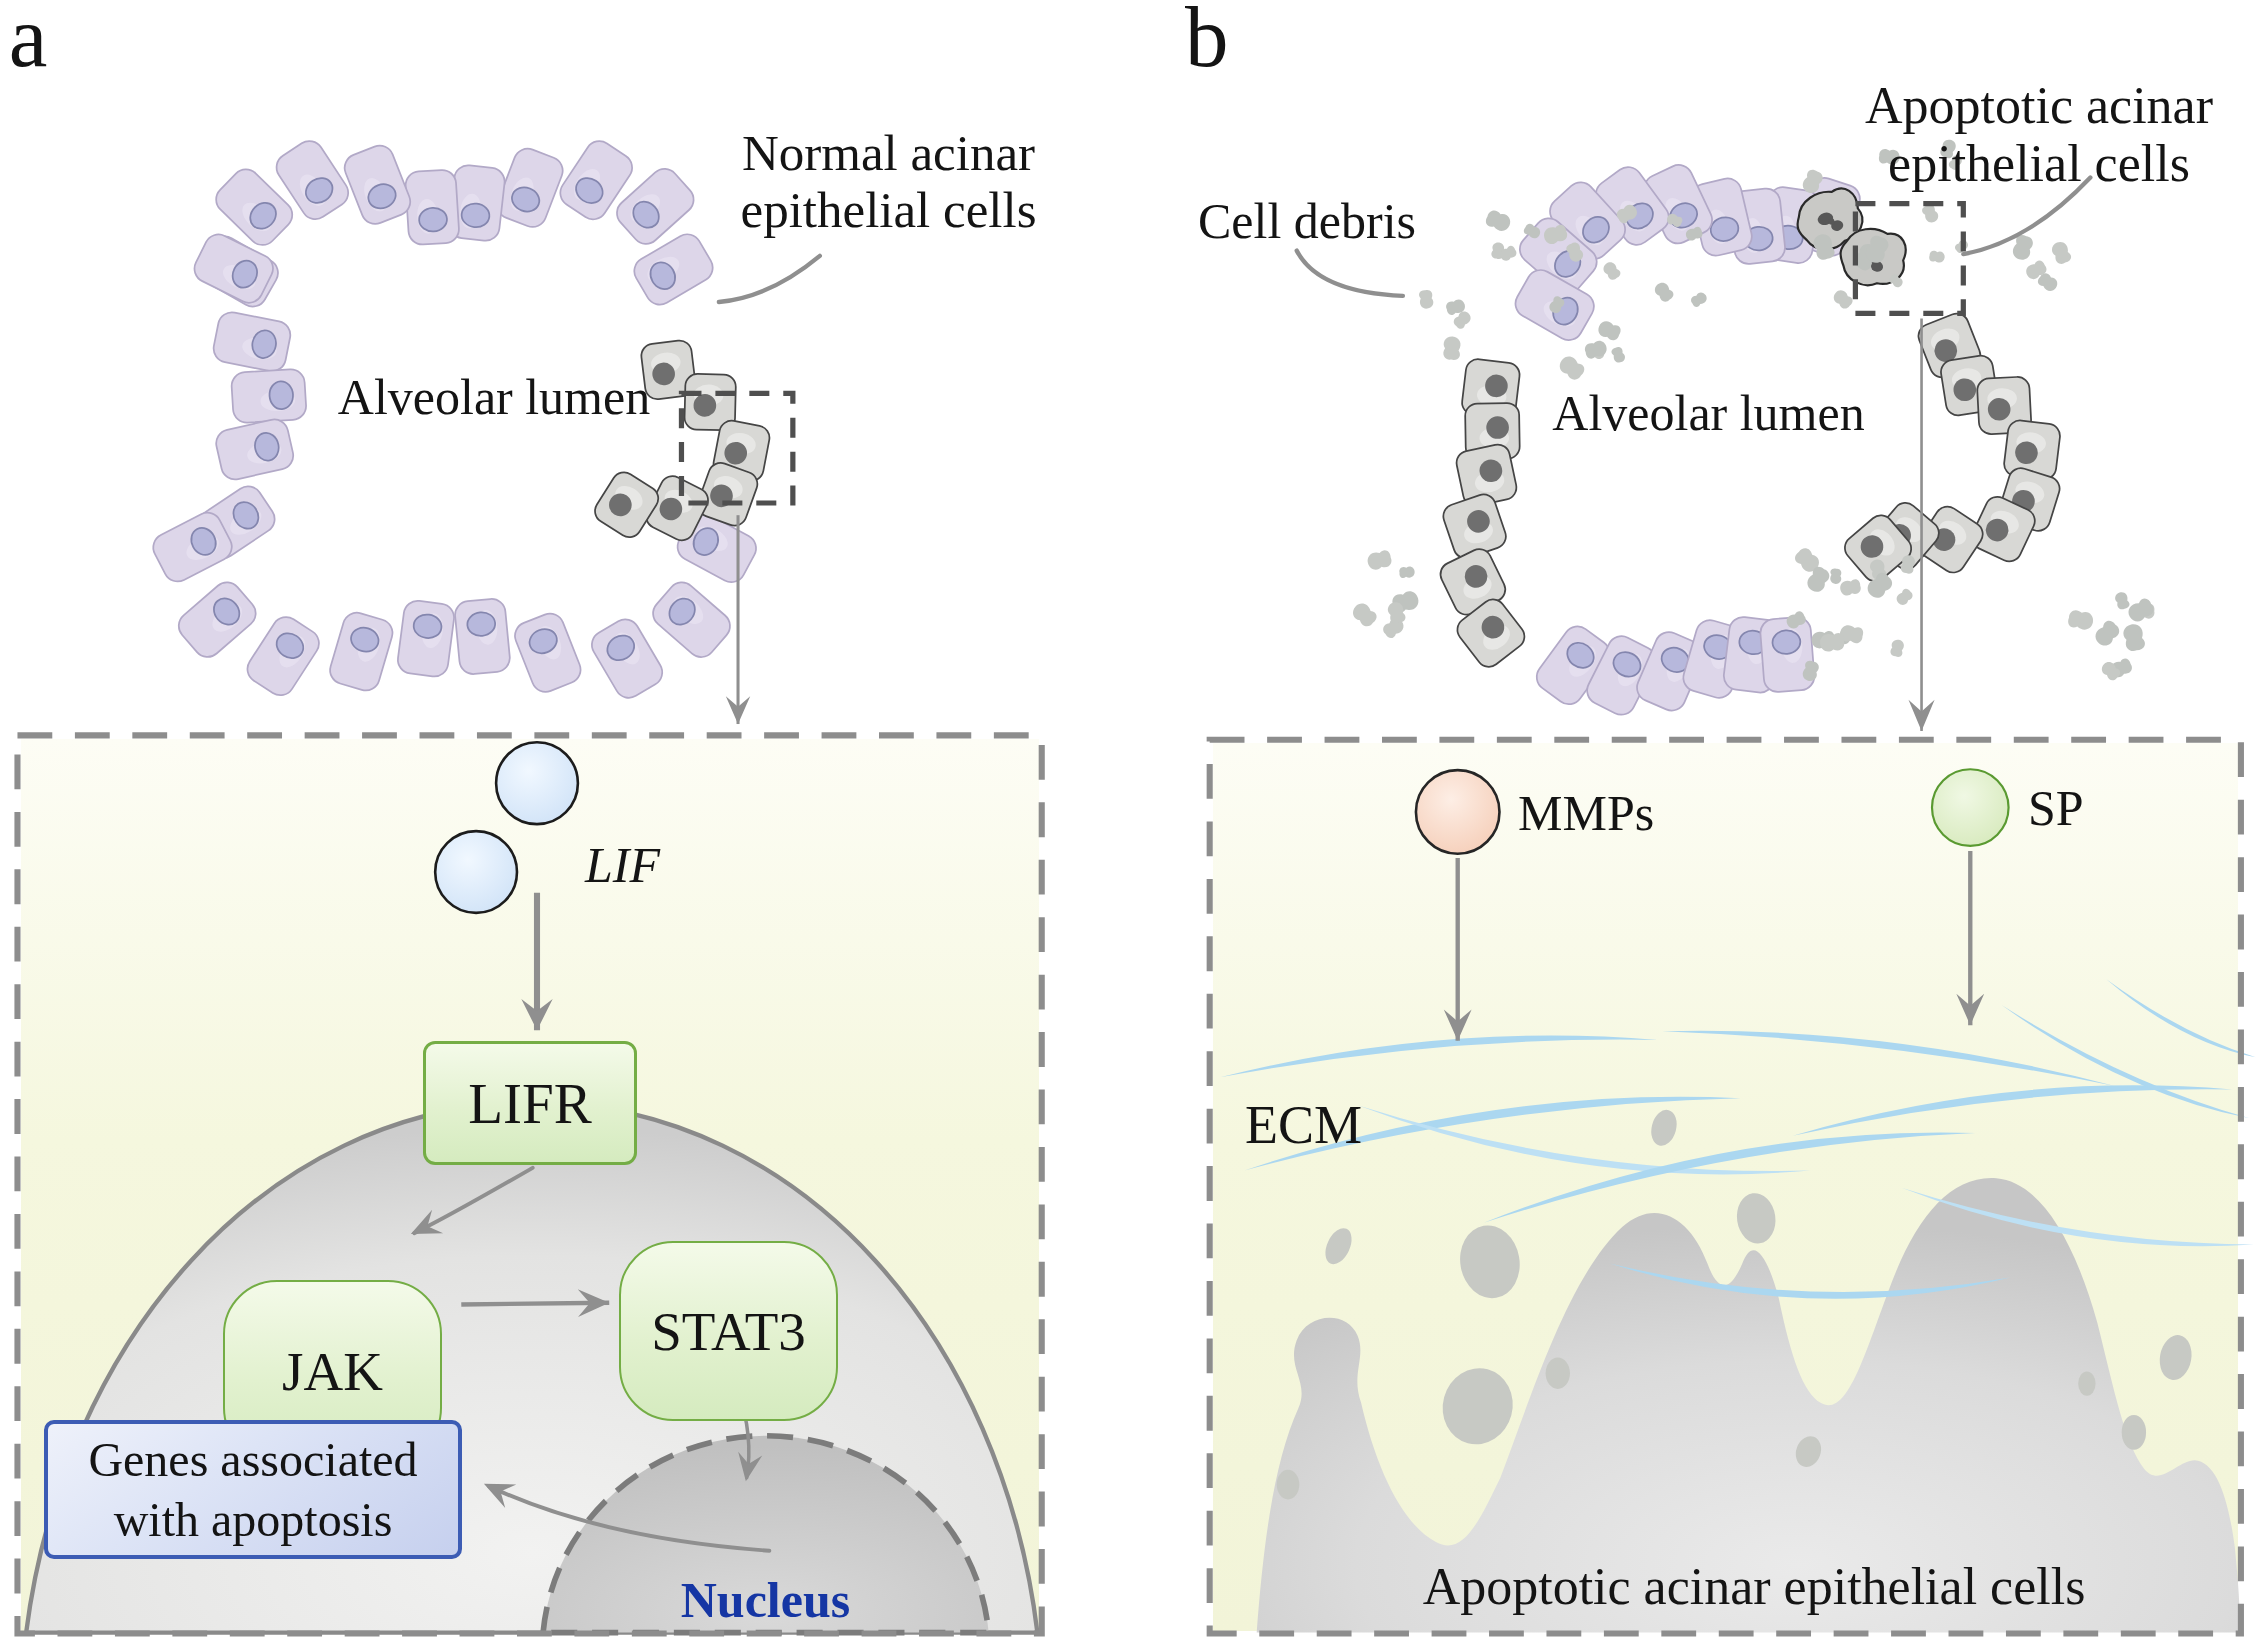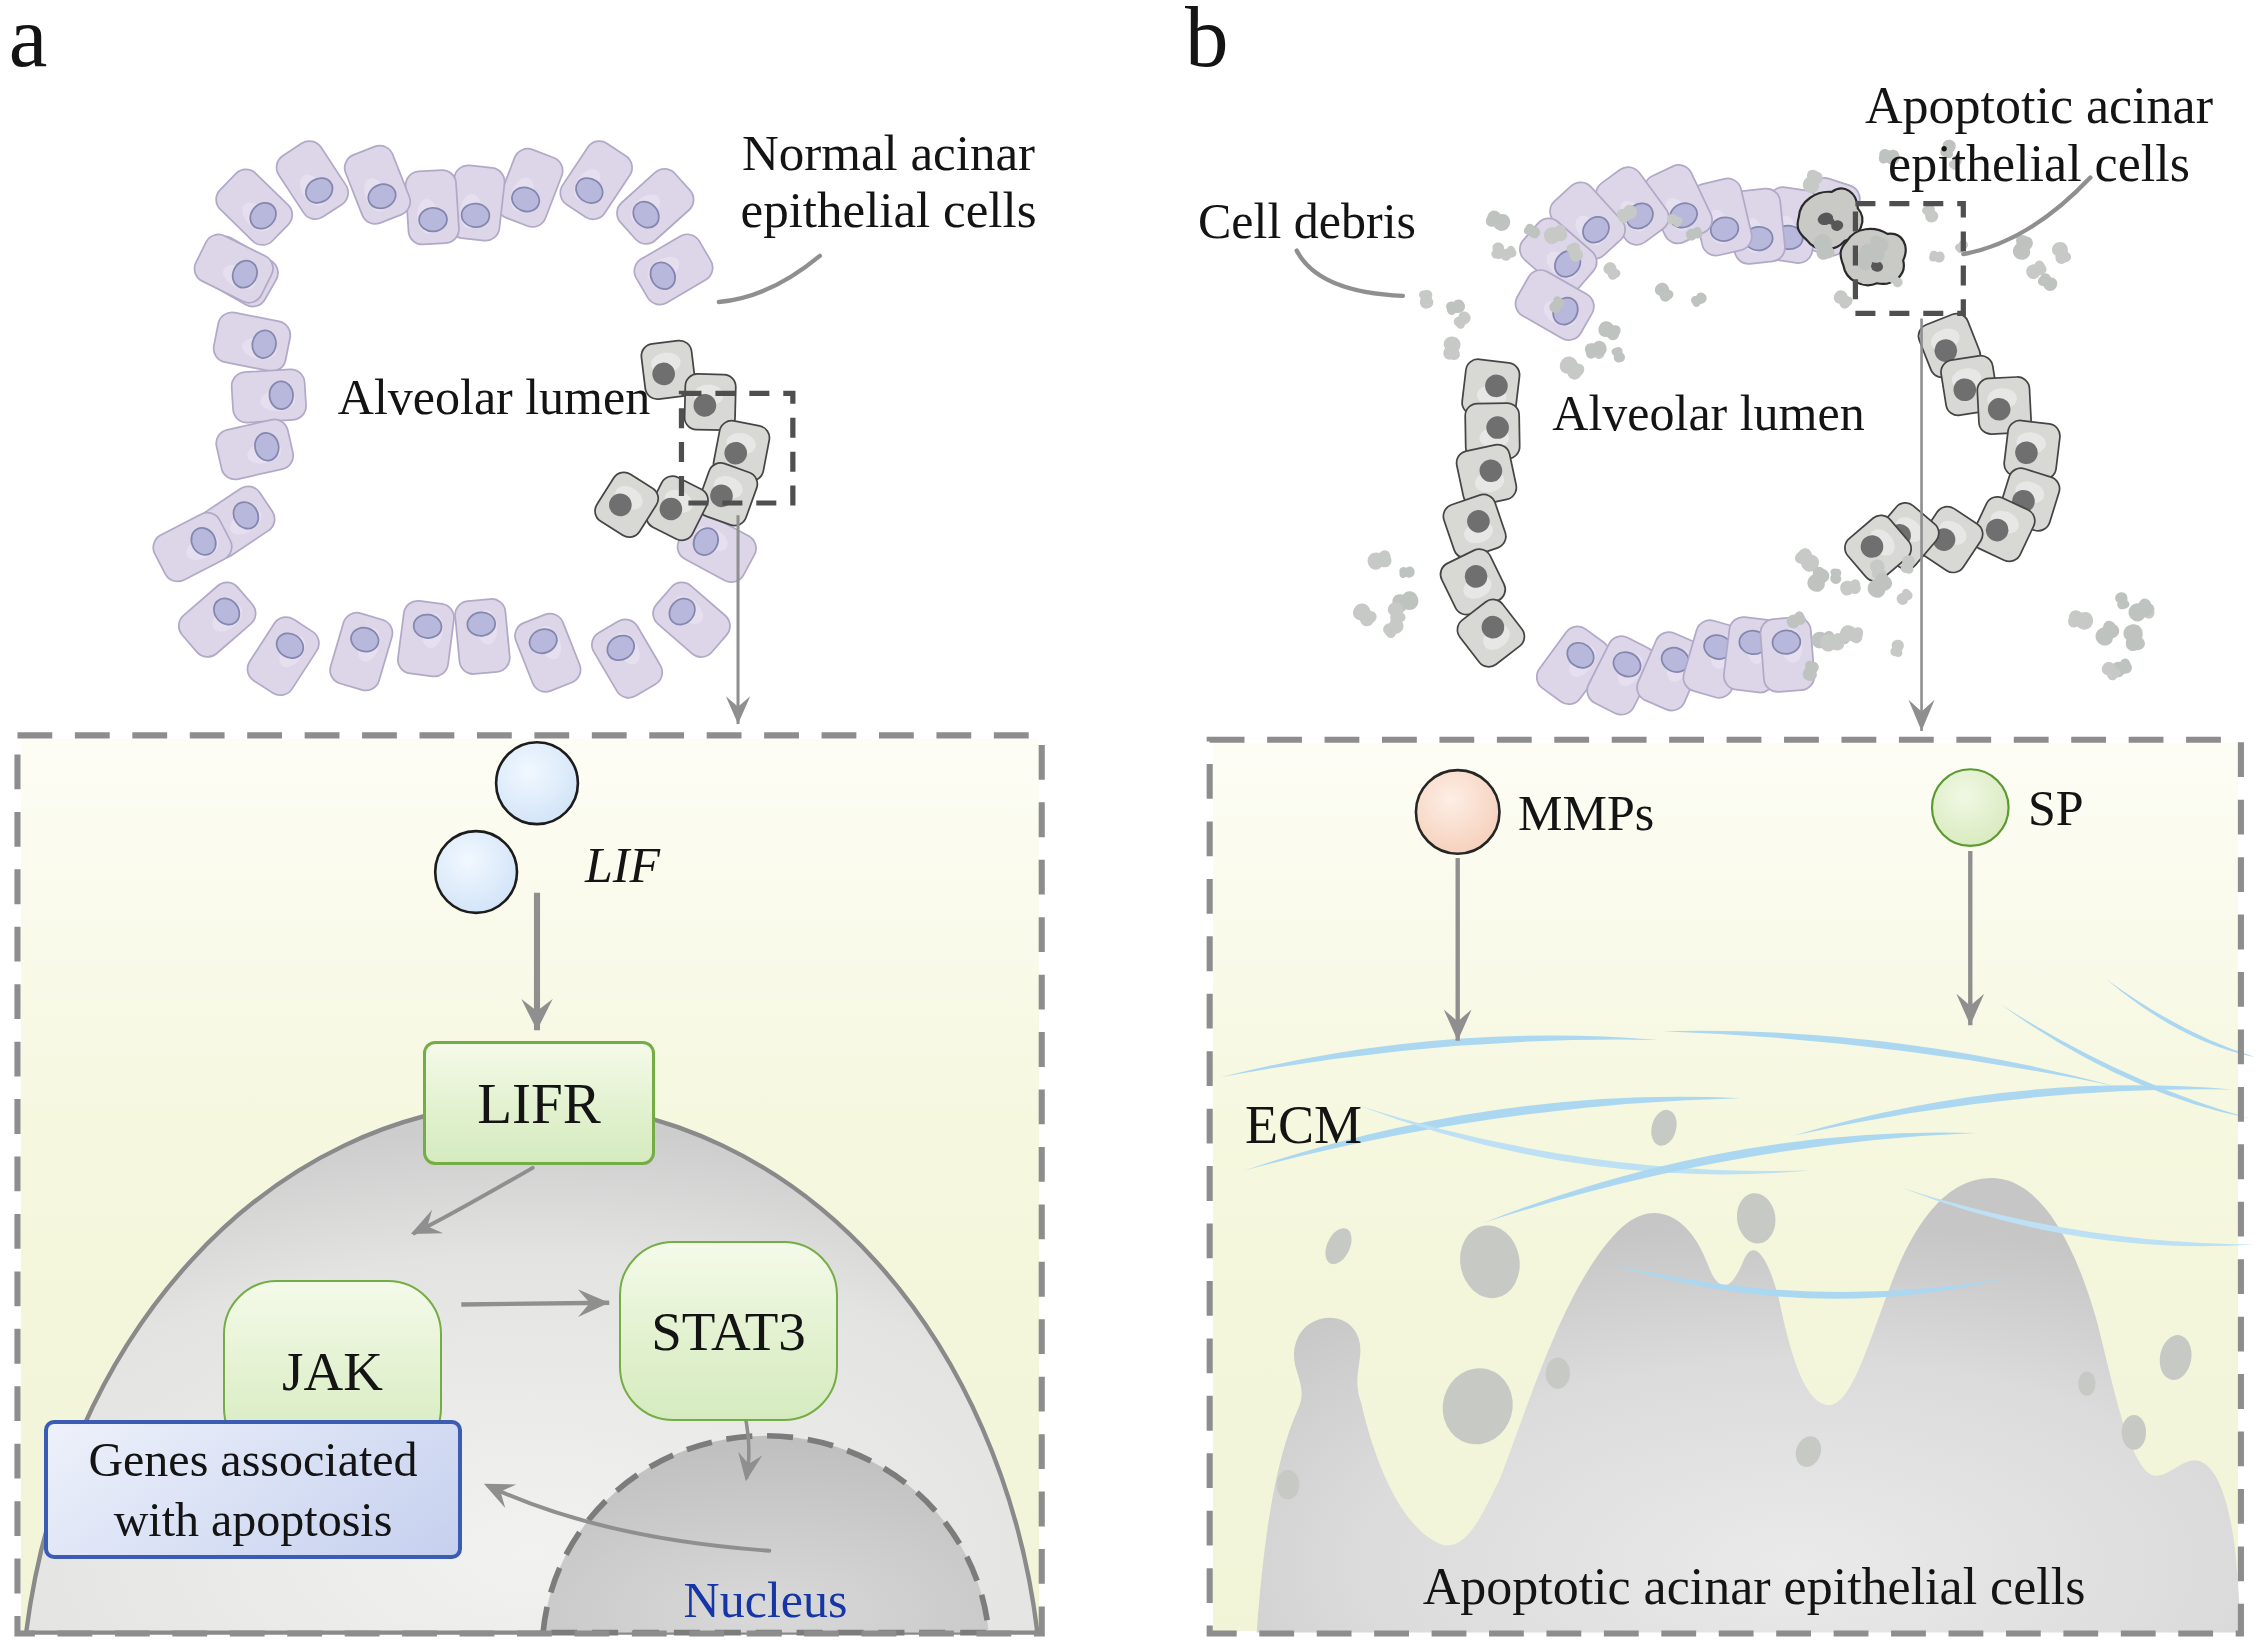--- a/index.html
+++ b/index.html
@@ -21,25 +21,25 @@
   #normal-label{left:719px;top:125px;width:339px;font-size:51px;}
   #lumen-a{left:320px;top:369px;width:348px;font-size:50px;}
   #lif-label{left:585px;top:837px;font-size:50px;font-style:italic;}
   #debris-label{left:1198px;top:193px;font-size:50px;}
   #apop-top-label{left:1826px;top:77px;width:426px;font-size:52px;}
   #lumen-b{left:1529px;top:385px;width:359px;font-size:50px;}
   #mmps-label{left:1518px;top:785px;font-size:50px;}
   #sp-label{left:2028px;top:780px;font-size:50px;}
   #ecm-label{left:1245px;top:1095px;font-size:54px;}
   #caption-b{left:1306px;top:1558px;width:896px;font-size:52px;text-align:center;}
-  #nucleus-label{left:635px;top:1572px;width:261px;font-size:50px;color:var(--nucleus-text);}
+  #nucleus-label{left:635px;top:1572px;width:261px;font-size:50px;color:var(--nucleus-text);font-weight:bold;}
   .greenbox{position:absolute;z-index:3;display:flex;align-items:center;justify-content:center;
     background:linear-gradient(180deg,#f4fae9 0%,#e2f1cf 55%,#d5ebbf 100%);
     border:3.5px solid var(--green-border);box-sizing:border-box;font-size:55px;}
-  #lifr-box{left:423px;top:1041px;width:232px;height:124px;border-radius:12.2px;font-size:57px;}
+  #lifr-box{left:423px;top:1041px;width:214px;height:124px;border-radius:12.2px;font-size:57px;}
   #jak-box{left:223px;top:1280px;width:219px;height:182px;border-radius:54px;border-width:2.6px;}
   #stat3-box{left:619px;top:1241px;width:219px;height:180px;border-radius:54px;border-width:2.6px;}
   #genes-box{position:absolute;z-index:3;left:44px;top:1420px;width:418px;height:139px;border-radius:10px;
     border:4.4px solid var(--genes-border);box-sizing:border-box;display:flex;flex-direction:column;
     align-items:center;justify-content:center;font-size:48px;line-height:1.25;
     background:linear-gradient(145deg,#eef1fa 0%,#dde4f6 40%,#c6d0ee 100%);}
 </style>
 </head>
 <body>
 

